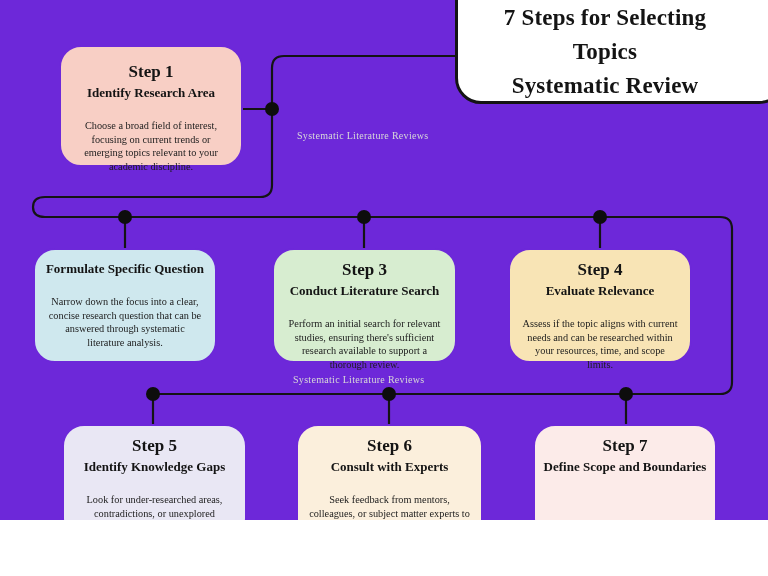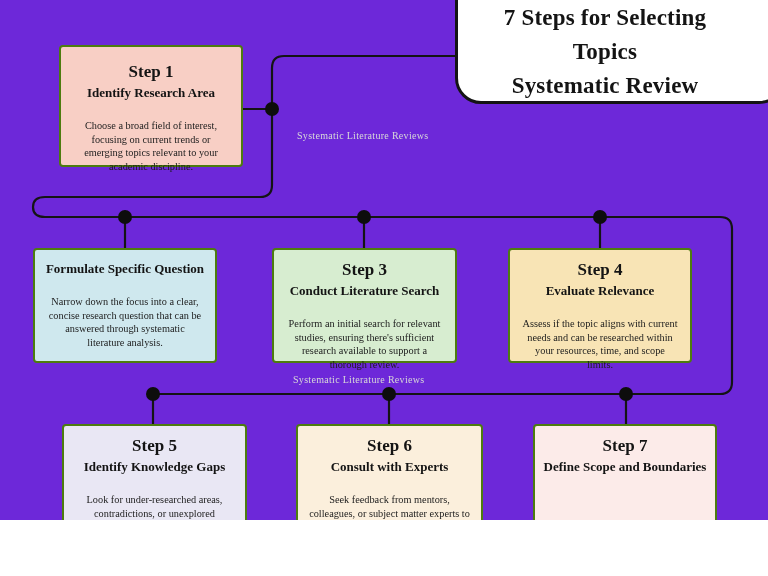--- a/index.html
+++ b/index.html
@@ -33,22 +33,22 @@
   }
   .title-box .tline {
     display: block;
     font-size: 23px;
     font-weight: 700;
     line-height: 34px;
     letter-spacing: 0.2px;
   }
   .card {
     position: absolute;
-    border: 2px solid #4d7c0f;
-    border-radius: 4px;
+    border: 2px solid #6d28d9;
+    border-radius: 22px;
     box-sizing: border-box;
     text-align: center;
     z-index: 2;
     padding-top: 9px;
   }
   .card-title {
     font-size: 17px;
     font-weight: 700;
     line-height: 22px;
   }

